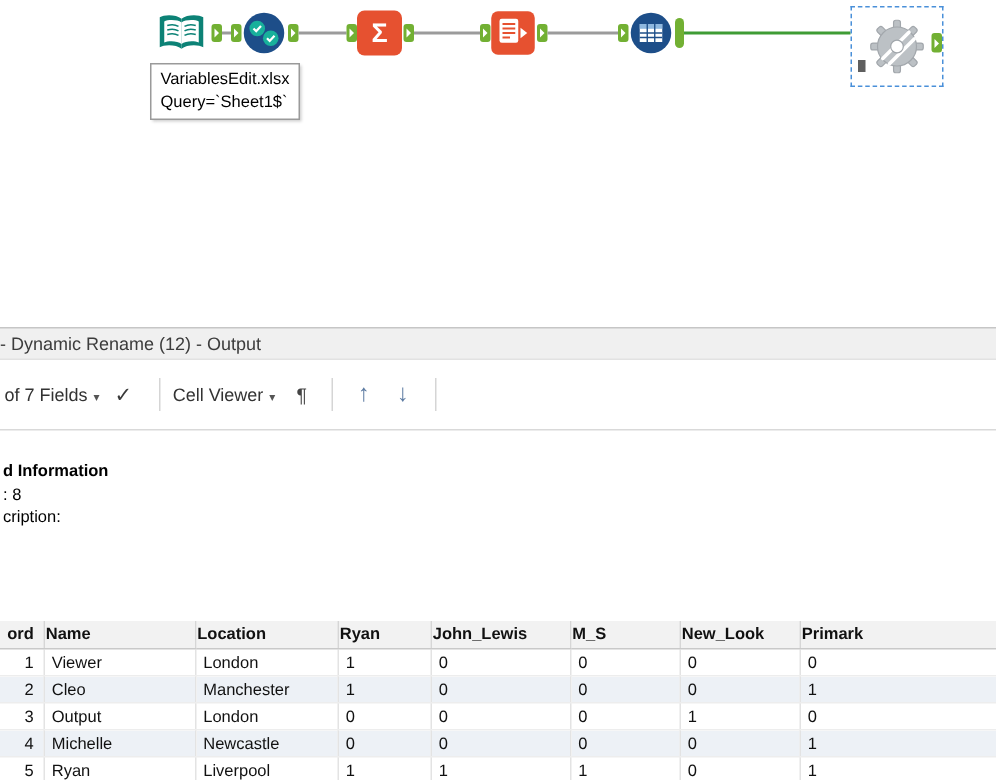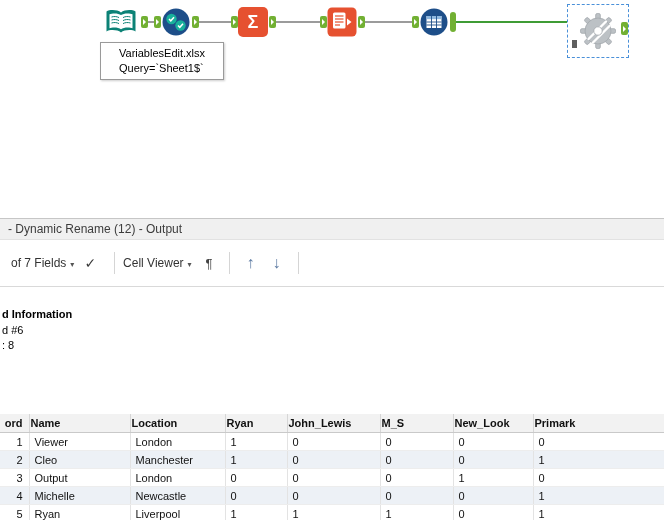--- a/index.html
+++ b/index.html
@@ -14,25 +14,25 @@
   .connector{position:absolute;top:21px;height:2px;background:#9b9b9b;}
   .connector.green{background:#3f9c35;}
   .anchor{position:absolute;top:16px;width:7px;height:12px;background:#72b033;border-radius:2px;}
   .anchor::after{content:"";position:absolute;left:2px;top:3px;width:0;height:0;border-left:3px solid #fff;border-top:3px solid transparent;border-bottom:3px solid transparent;}
   .out-bar{position:absolute;left:450px;top:12px;width:6px;height:20px;background:#72b033;border-radius:3px;}
   .selection{position:absolute;left:567px;top:4px;width:62px;height:54px;border:1px dashed #4a90d9;box-sizing:border-box;}
   .gear{position:absolute;left:578px;top:11px;width:40px;height:40px;}
   .macro-mark{position:absolute;left:572px;top:40px;width:5px;height:8px;background:#5f5f5f;}
   .sel-anchor{position:absolute;left:621px;top:22px;width:7px;height:13px;background:#72b033;border-radius:2px;}
   .sel-anchor::after{content:"";position:absolute;left:2px;top:4px;width:0;height:0;border-left:3px solid #fff;border-top:3px solid transparent;border-bottom:3px solid transparent;}
-  .tooltip{position:absolute;left:100px;top:42px;background:#fff;border:1px solid #9a9a9a;padding:3px 18px;font-size:11px;line-height:15px;color:#000;box-shadow:1px 1px 2px rgba(0,0,0,.2);white-space:nowrap;}
-
-  
-  .titlebar{position:absolute;left:0;top:218px;width:664px;height:22px;background:#f0f0f0;border-top:1px solid #c6c6c6;border-bottom:1px solid #e2e2e2;box-sizing:border-box;font-size:12px;line-height:20px;color:#3c3c3c;padding-left:8px;}
-  .toolbar{position:absolute;left:0;top:240px;width:664px;height:47px;background:#fff;border-bottom:1px solid #d9d9d9;box-sizing:border-box;display:flex;align-items:center;font-size:12px;color:#333;padding-left:11px;}
+  .tooltip{position:absolute;left:100px;top:42px;background:#fff;border:1px solid #9a9a9a;padding:3px 6px;font-size:11px;line-height:15px;color:#000;box-shadow:1px 1px 2px rgba(0,0,0,.2);white-space:nowrap;}
+
+  
+  .titlebar{position:absolute;left:0;top:218px;width:664px;height:22px;background:#f0f0f0;border-top:1px solid #c6c6c6;border-bottom:1px solid #e2e2e2;box-sizing:border-box;font-size:12px;line-height:20px;color:#3c3c3c;}
+  .toolbar{position:absolute;left:0;top:240px;width:664px;height:47px;background:#fff;border-bottom:1px solid #d9d9d9;box-sizing:border-box;display:flex;align-items:center;font-size:12px;color:#333;padding-left:3px;}
   .tb-text{white-space:nowrap;}
   .tb-caret{font-size:8px;color:#555;margin:2px 4px 0 4px;}
   .tb-check{font-size:14px;color:#3a3a3a;margin:0 10px 0 6px;}
   .tb-sep{width:1px;height:22px;background:#d5d5d5;margin:0 8px;}
   .tb-pilcrow{font-size:13px;color:#444;margin:0 8px 0 10px;}
   .tb-arrow{font-size:16px;color:#5e7ca3;margin:0 9px;}
 
   
   .field-info{position:absolute;left:2px;top:307px;width:660px;font-size:11px;line-height:15.5px;color:#000;}
   .fi-line{white-space:nowrap;overflow:hidden;}
@@ -169,22 +169,22 @@
     <span class="tb-caret">▾</span>
     <span class="tb-pilcrow">¶</span>
     <span class="tb-sep"></span>
     <span class="tb-arrow">↑</span>
     <span class="tb-arrow">↓</span>
     <span class="tb-sep"></span>
   </div>
 
   <div class="field-info">
     <div class="fi-line fi-bold">d Information</div>
-    <div class="fi-line">d #6</div>
     <div class="fi-line">: 8</div>
+    <div class="fi-line">cription:</div>
   </div>
 
   <div class="grid-wrap">
     <table>
       <colgroup>
         <col style="width:29px">
           <col style="width:101px">
           <col style="width:95px">
           <col style="width:62px">
         <col style="width:93px">

